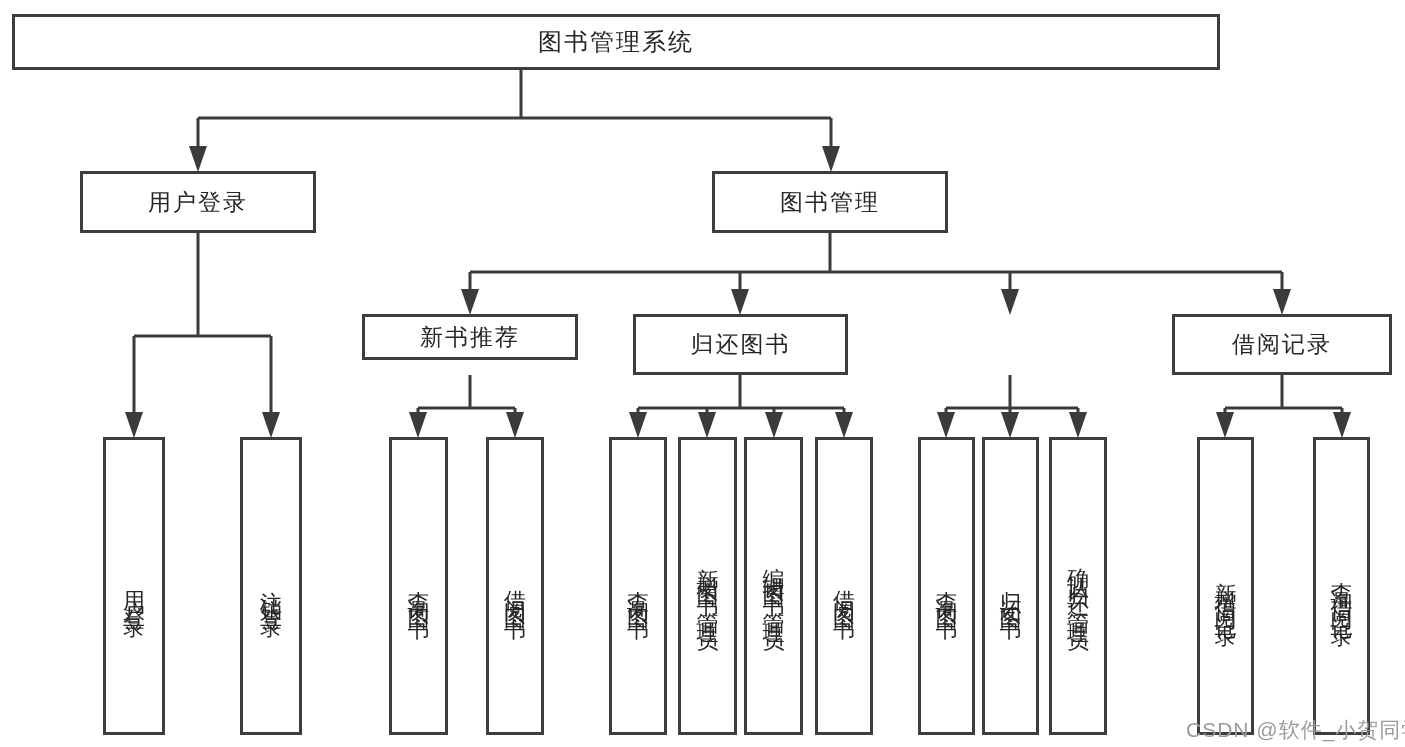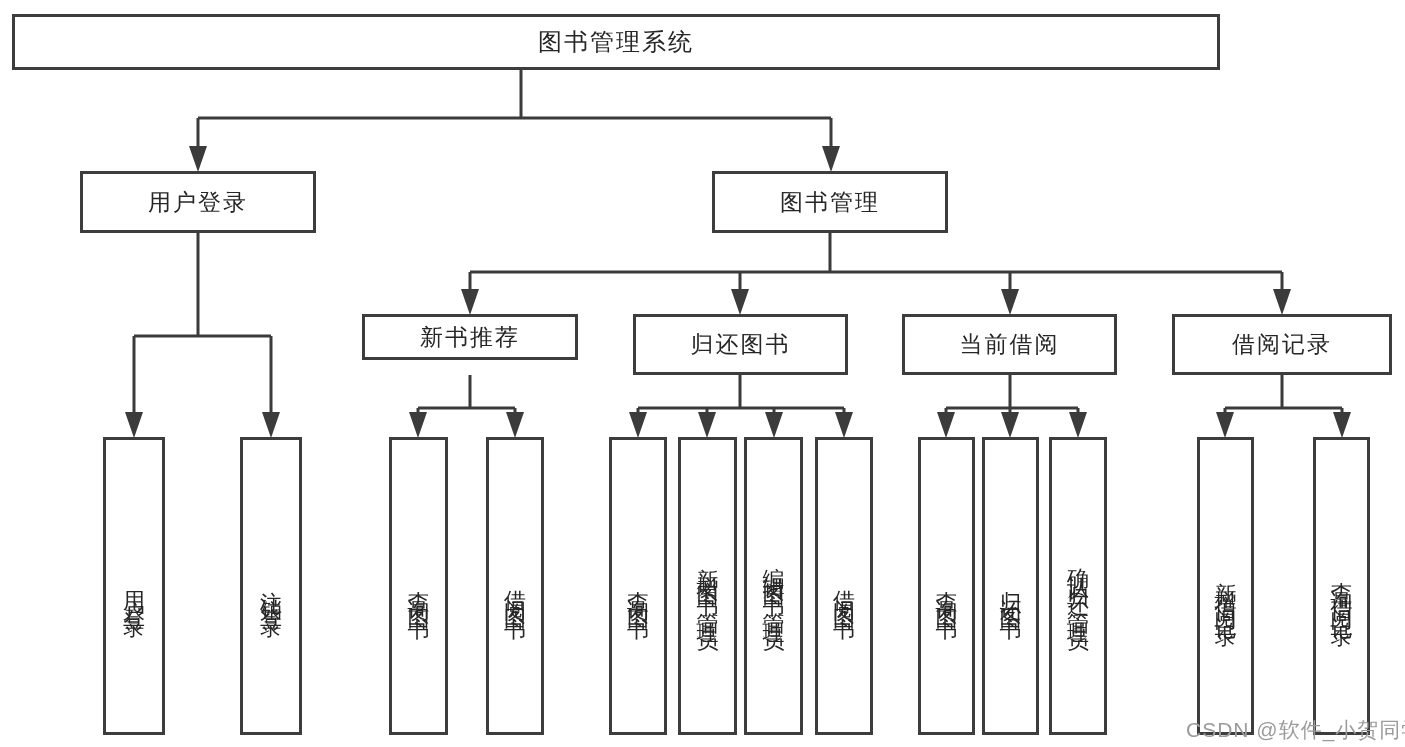--- a/index.html
+++ b/index.html
@@ -108,23 +108,20 @@
   <div class="node" style="left:712px; top:171px; width:236px; height:62px;">
     <span class="hlabel">图书管理</span>
   </div>
 
   <div class="node" style="left:362px; top:314px; width:216px; height:46px;">
     <span class="hlabel">新书推荐</span>
   </div>
   <div class="node" style="left:633px; top:314px; width:215px; height:61px;">
     <span class="hlabel">归还图书</span>
   </div>
-  <div class="node" style="left:902px; top:314px; width:215px; height:61px;">
-    <span class="hlabel">当前借阅</span>
-  </div>
   <div class="node" style="left:1172px; top:314px; width:220px; height:61px;">
     <span class="hlabel">借阅记录</span>
   </div>
 
   <div class="node vnode" style="left:103px; top:437px; width:62px; height:298px;">
     <span class="vlabel">用户登录</span>
   </div>
   <div class="node vnode" style="left:240px; top:437px; width:62px; height:298px;">
     <span class="vlabel">注销登录</span>
   </div>

